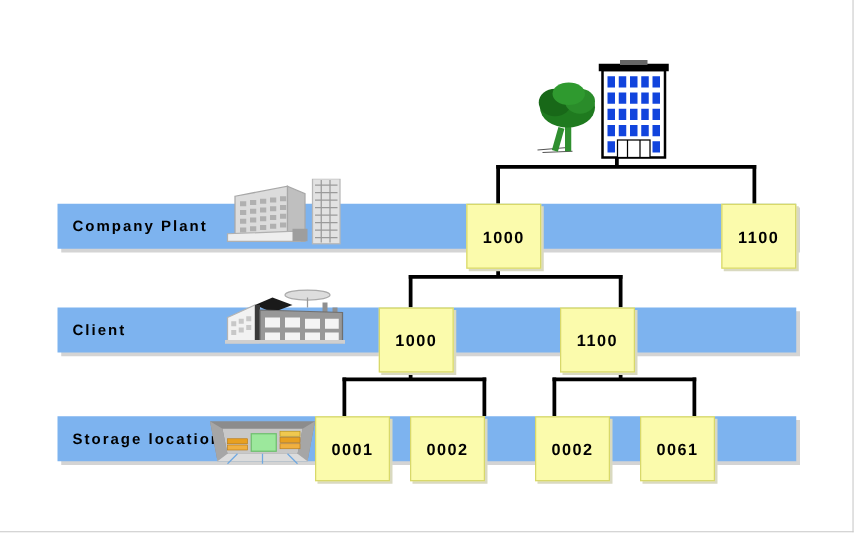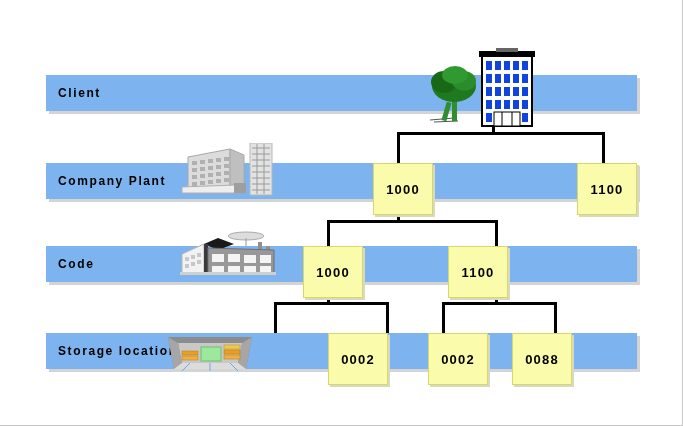--- a/index.html
+++ b/index.html
@@ -88,23 +88,20 @@
   <div class="conn" style="left:327px; top:282px; width:3px; height:22px;"></div>
   <div class="conn" style="left:274px; top:302px; width:115px; height:3px;"></div>
   <div class="conn" style="left:274px; top:302px; width:3px; height:31px;"></div>
   <div class="conn" style="left:386px; top:302px; width:3px; height:31px;"></div>
 
   <div class="conn" style="left:495px; top:282px; width:3px; height:22px;"></div>
   <div class="conn" style="left:442px; top:302px; width:115px; height:3px;"></div>
   <div class="conn" style="left:442px; top:302px; width:3px; height:31px;"></div>
   <div class="conn" style="left:554px; top:302px; width:3px; height:31px;"></div>
 
-  <div class="row-bar" style="top:75px;">
-    <span class="row-label">Client</span>
-  </div>
 
   <div class="icon-wrap" style="left:424px; top:48px; width:120px; height:80px;">
     <svg width="120" height="80" viewBox="0 0 120 80">
 
       <path d="M6 72 L30 70 M10 74 L34 73" stroke="#555" stroke-width="1" fill="none"></path>
 
       <rect x="28" y="46" width="5" height="27" fill="#2f8f2f"></rect>
       <rect x="21" y="54" width="5" height="19" fill="#2f8f2f" transform="rotate(16 23 60)"></rect>
 
       <ellipse cx="30" cy="38" rx="22" ry="16" fill="#1f7a1f"></ellipse>
@@ -201,21 +198,21 @@
   </div>
 
   <div class="val-box" style="left:373px; top:163px; width:60px;">
     <span>1000</span>
   </div>
   <div class="val-box" style="left:577px; top:163px; width:60px;">
     <span>1100</span>
   </div>
 
   <div class="row-bar" style="top:246px;">
-    <span class="row-label">Code</span>
+    <span class="row-label">Client</span>
   </div>
 
   <div class="icon-wrap" style="left:174px; top:228px; width:112px; height:56px;">
     <svg width="112" height="56" viewBox="0 0 112 56">
 
       <ellipse cx="72" cy="8" rx="18" ry="4" fill="#dddddd" stroke="#aaaaaa" stroke-width="1"></ellipse>
       <line x1="72" y1="10" x2="72" y2="18" stroke="#999" stroke-width="1"></line>
 
       <rect x="84" y="14" width="4" height="16" fill="#8f8f8f"></rect>
       <rect x="92" y="18" width="4" height="12" fill="#8f8f8f"></rect>
@@ -287,23 +284,26 @@
       </g>
 
       <g stroke="#6fa8e0" stroke-width="1" fill="none">
         <line x1="22" y1="30" x2="14" y2="38"></line>
         <line x1="42" y1="30" x2="42" y2="38"></line>
         <line x1="62" y1="30" x2="70" y2="38"></line>
       </g>
     </svg>
   </div>
 
+  <div class="val-box" style="left:252px; top:333px; width:60px;">
+    <span>0001</span>
+  </div>
   <div class="val-box" style="left:328px; top:333px; width:60px;">
     <span>0002</span>
   </div>
   <div class="val-box" style="left:428px; top:333px; width:60px;">
     <span>0002</span>
   </div>
   <div class="val-box" style="left:512px; top:333px; width:60px;">
-    <span>0088</span>
+    <span>0061</span>
   </div>
 
 </div>
 
 </body></html>

